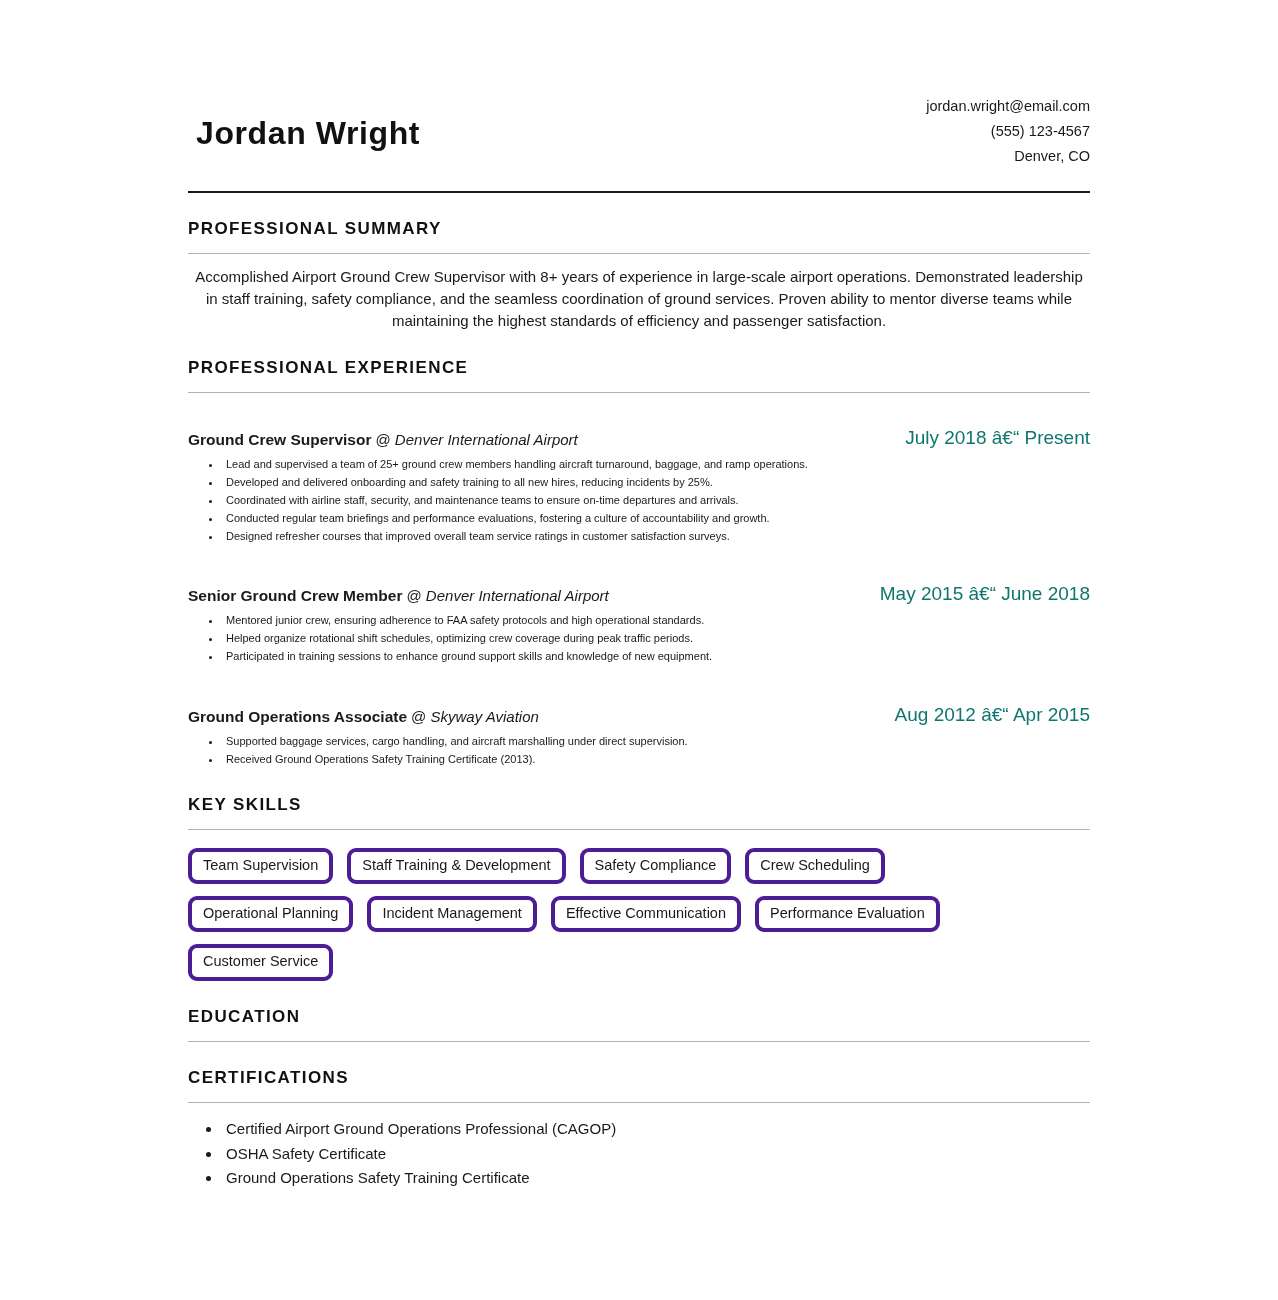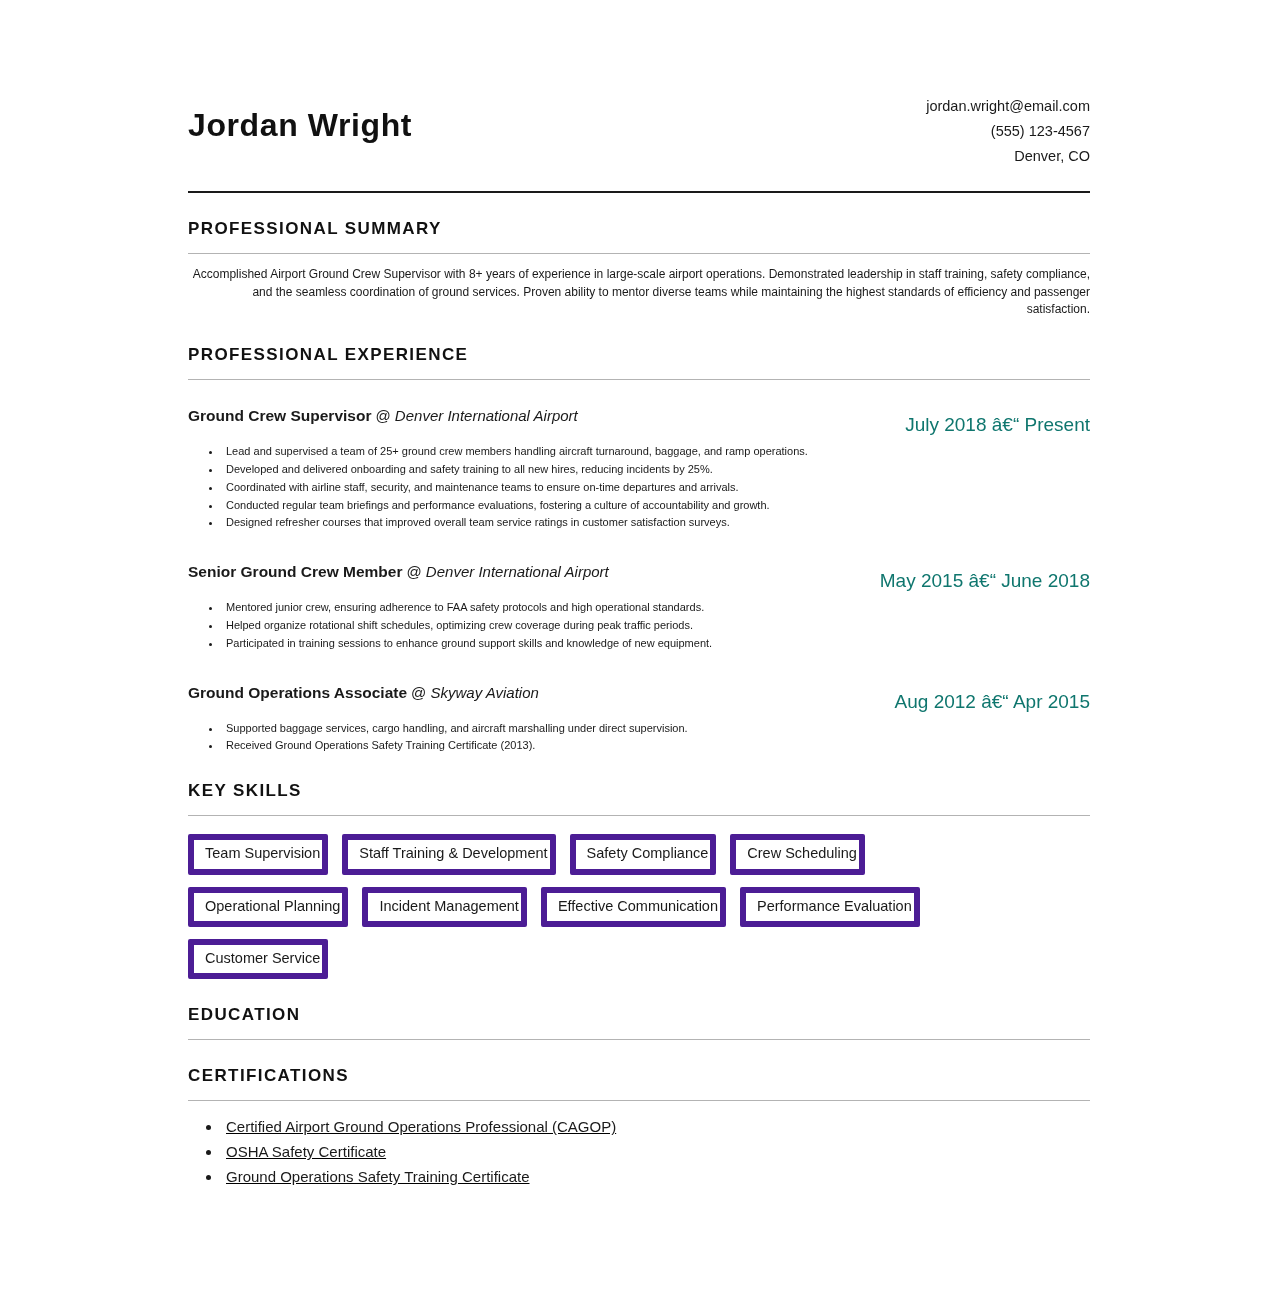--- a/index.html
+++ b/index.html
@@ -31,21 +31,21 @@
     align-items: flex-start;
     justify-content: space-between;
     padding-bottom: 22px;
     border-bottom: 2px solid #1a1a1a;
   }
   .name {
     font-size: 32px;
     font-weight: bold;
     letter-spacing: 0.6px;
     line-height: 1.2;
-    margin: 0;
+    margin: 8px;
     padding-top: 14px;
     color: #111;
   }
   .contact {
     text-align: right;
     font-size: 14.5px;
     line-height: 1.72;
     color: #1a1a1a;
     padding-top: 2px;
   }
@@ -57,36 +57,36 @@
     font-size: 17px;
     font-weight: bold;
     letter-spacing: 1.4px;
     text-transform: uppercase;
     margin: 0 0 7px 0;
     padding-bottom: 14px;
     border-bottom: 1px solid #b3b3b3;
     color: #111;
   }
   .summary-text {
-    font-size: 12px;
+    font-size: 15px;
     line-height: 1.48;
     margin: 12px 0 0 0;
     color: #1a1a1a;
-    text-align: right;
+    text-align: center;
   }
   
   .entry {
     margin-top: 20px;
   }
   .entry:first-of-type {
     margin-top: 16px;
   }
   .entry-head {
     display: flex;
-    align-items: center;
+    align-items: flex-end;
     justify-content: space-between;
   }
   .entry-left {
     font-size: 15px;
     color: #1a1a1a;
   }
   .entry-title {
     font-weight: bold;
     font-size: 15.5px;
   }
@@ -117,41 +117,40 @@
   }
   
   .skills {
     display: flex;
     flex-wrap: wrap;
     gap: 12px 14px;
     margin-top: 18px;
     max-width: 830px;
   }
   .skill {
-    border: 6px solid #4c1d95;
-    border-radius: 2px;
-    padding: 5px 2px 6px 11px;
+    border: 4px solid #4c1d95;
+    border-radius: 9px;
+    padding: 5px 11px 6px 11px;
     font-size: 14.5px;
     line-height: 1.2;
     color: #1a1a1a;
     background: #ffffff;
   }
   
   .edu-head {
     display: flex;
     align-items: baseline;
     justify-content: space-between;
     margin-top: 16px;
   }
   
   ul.cert-list {
     margin: 14px 0 0 0;
     padding-left: 34px;
     list-style-type: disc;
-    text-decoration: underline;
   }
   ul.cert-list li {
     font-size: 15px;
     line-height: 1.66;
     color: #1a1a1a;
     padding-left: 4px;
   }
   .bottom-pad {
     height: 90px;
   }

